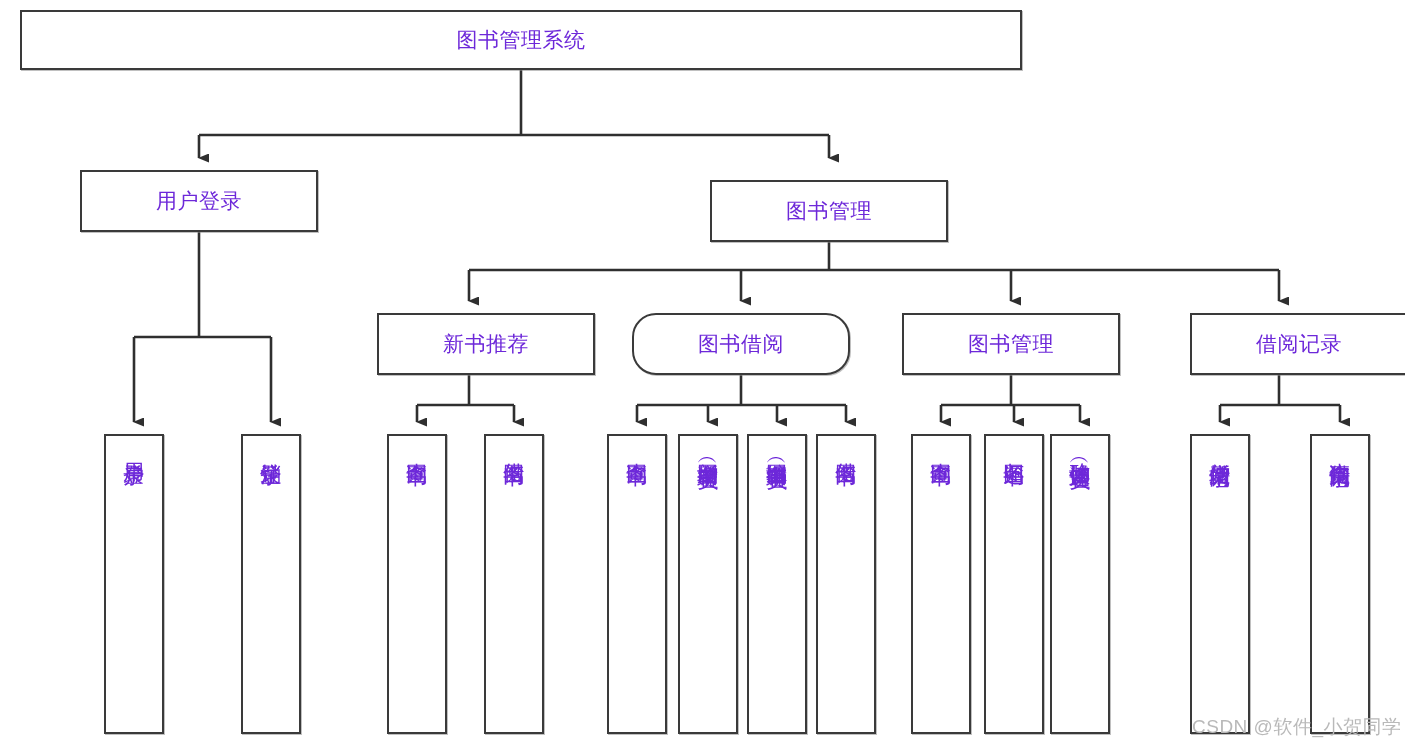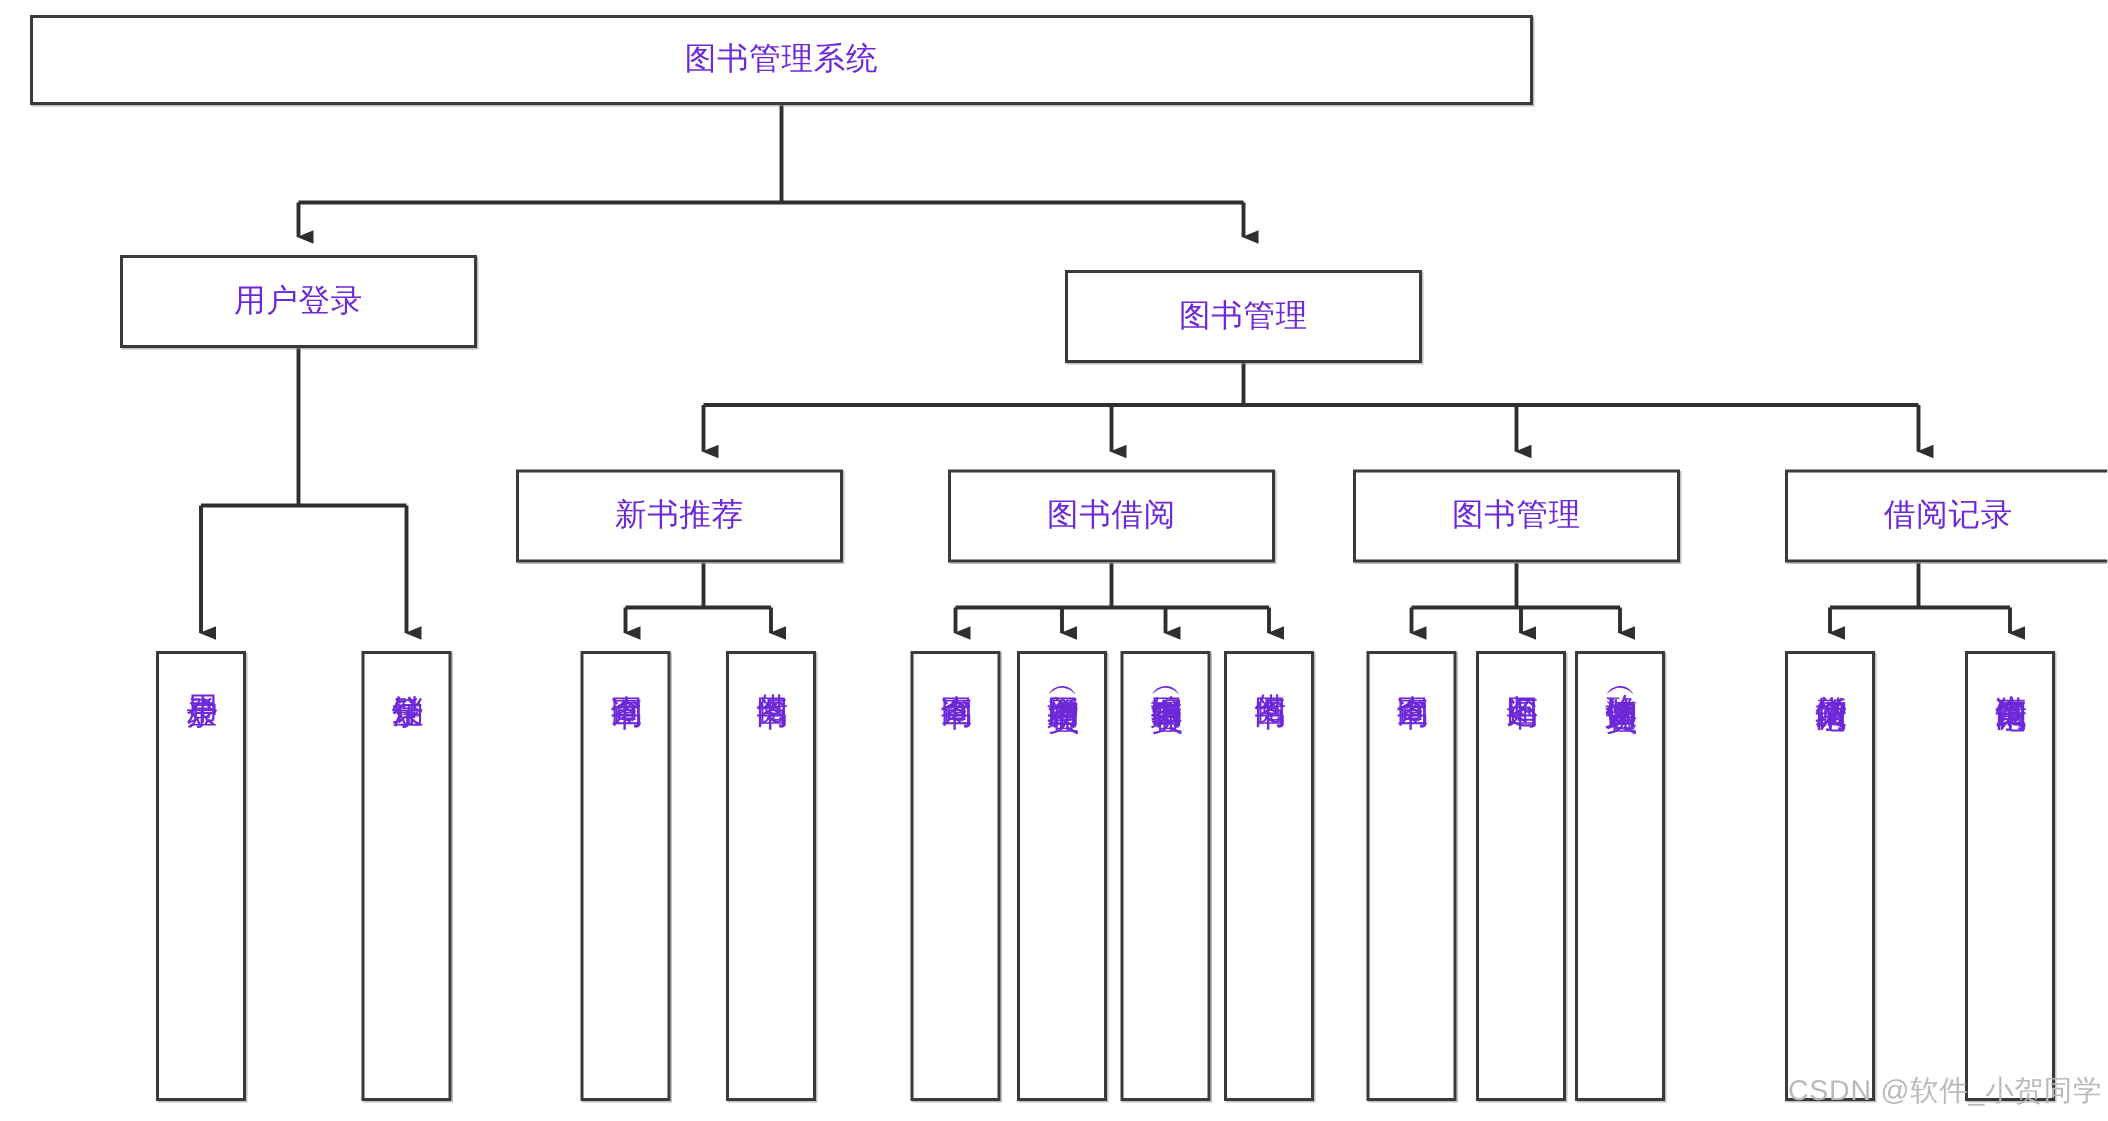--- a/index.html
+++ b/index.html
@@ -125,24 +125,24 @@
     <span>图书管理系统</span>
   </div>
 
   <div class="node horiz" style="left:80px; top:170px; width:238px; height:62px;">
     <span>用户登录</span>
   </div>
   <div class="node horiz" style="left:710px; top:170px; width:238px; height:62px;margin-top:10px;">
     <span>图书管理</span>
   </div>
 
-  <div class="node horiz" style="left:344px; top:313px; width:218px; height:62px;">
+  <div class="node horiz" style="left:377px; top:313px; width:218px; height:62px;">
     <span>新书推荐</span>
   </div>
-  <div class="node horiz" style="left:632px; top:313px; width:218px; height:62px;">
+  <div class="node horiz" style="left:632px; top:313px; width:218px; height:62px;border-radius:24px;">
     <span>图书借阅</span>
   </div>
   <div class="node horiz" style="left:902px; top:313px; width:218px; height:62px;">
     <span>图书管理</span>
   </div>
   <div class="node horiz" style="left:1170px; top:313px; width:218px; height:62px;margin-left:20px;">
     <span>借阅记录</span>
   </div>
 
   <div class="node vert" style="left:104px; top:434px; width:60px; height:300px;">

